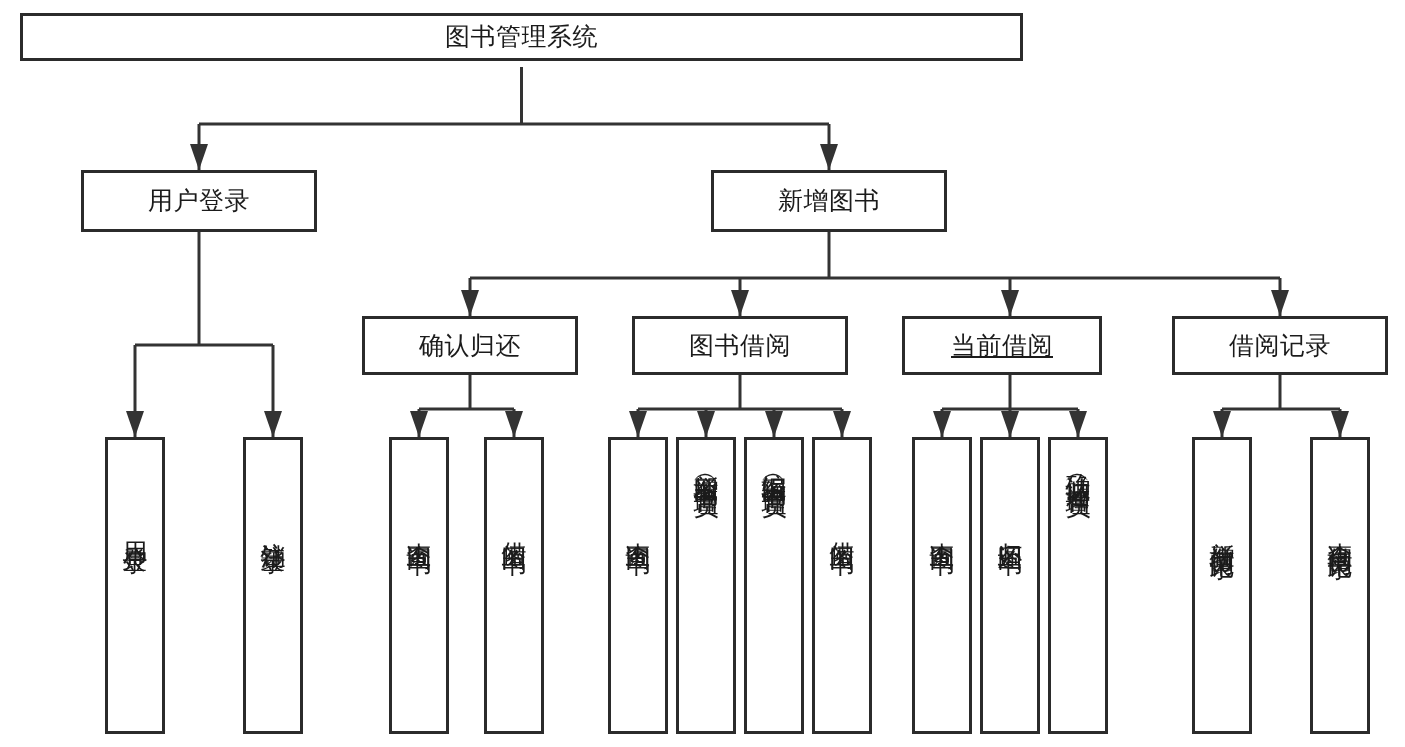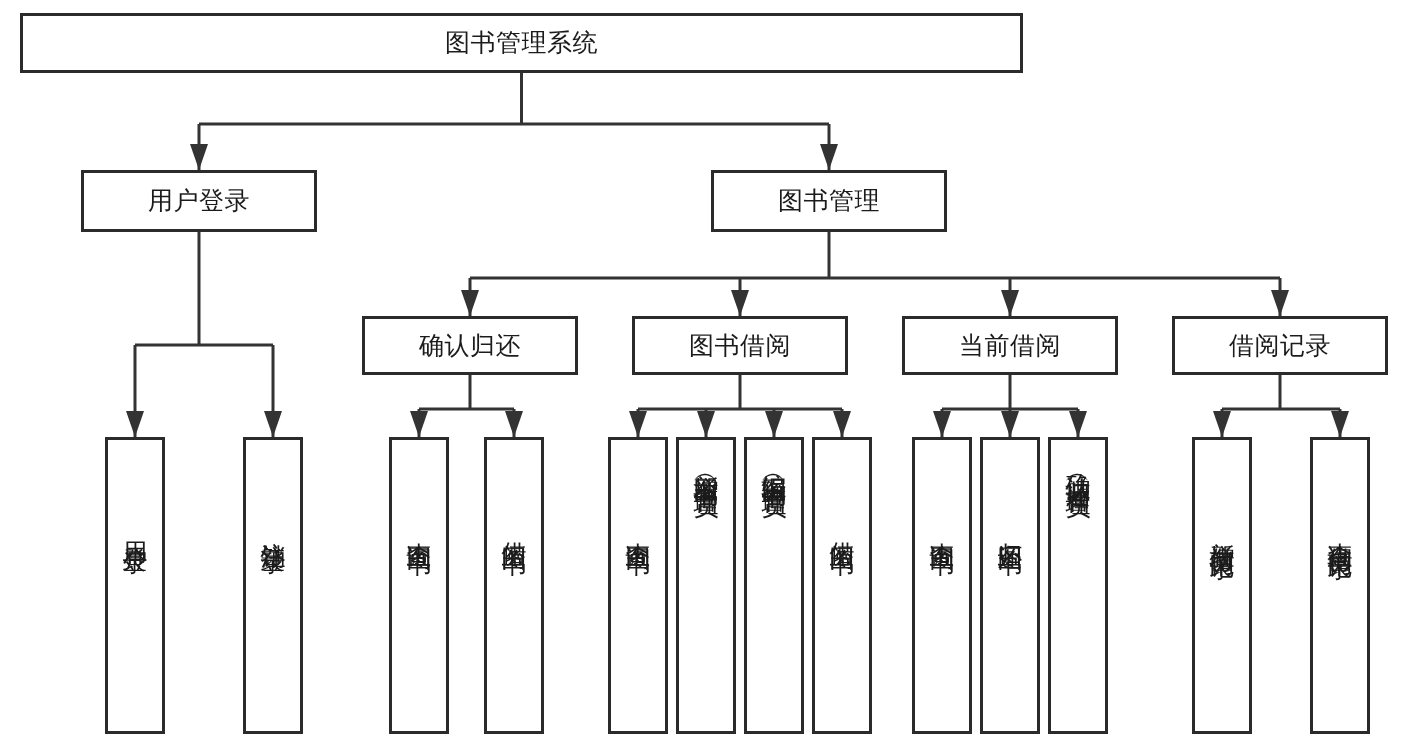--- a/index.html
+++ b/index.html
@@ -123,36 +123,36 @@
       <line x1="1078" y1="409" x2="1078" y2="437" stroke="#333333" stroke-width="3"></line>
       <polygon points="1069,411 1087,411 1078,437" fill="#333333"></polygon>
       <line x1="1280" y1="375" x2="1280" y2="409" stroke="#333333" stroke-width="3"></line>
       <line x1="1222" y1="409" x2="1340" y2="409" stroke="#333333" stroke-width="3"></line>
       <line x1="1222" y1="409" x2="1222" y2="437" stroke="#333333" stroke-width="3"></line>
       <polygon points="1213,411 1231,411 1222,437" fill="#333333"></polygon>
       <line x1="1340" y1="409" x2="1340" y2="437" stroke="#333333" stroke-width="3"></line>
       <polygon points="1331,411 1349,411 1340,437" fill="#333333"></polygon>
     </svg>
   <div id="nodes">
-      <div class="node horizontal" style="left: 20px; top: 13px; width: 1003px; height: 60px;">
+      <div class="node horizontal" style="left: 20px; top: 13px; width: 1003px; height: 48px;">
         <span class="label">图书管理系统</span>
       </div>
       <div class="node horizontal" style="left: 81px; top: 170px; width: 236px; height: 62px;">
         <span class="label">用户登录</span>
       </div>
       <div class="node horizontal" style="left: 711px; top: 170px; width: 236px; height: 62px;">
-        <span class="label">图书管理</span>
+        <span class="label">新增图书</span>
       </div>
       <div class="node horizontal" style="left: 362px; top: 316px; width: 216px; height: 59px;">
         <span class="label">确认归还</span>
       </div>
       <div class="node horizontal" style="left: 632px; top: 316px; width: 216px; height: 59px;">
         <span class="label">图书借阅</span>
       </div>
-      <div class="node horizontal" style="left: 902px; top: 316px; width: 216px; height: 59px;">
+      <div class="node horizontal" style="left: 902px; top: 316px; width: 200px; height: 59px; text-decoration: underline;">
         <span class="label">当前借阅</span>
       </div>
       <div class="node horizontal" style="left: 1172px; top: 316px; width: 216px; height: 59px;">
         <span class="label">借阅记录</span>
       </div>
       <div class="node vertical mid" style="left: 105px; top: 437px; width: 60px; height: 297px;">
         <span class="label">用户登录</span>
       </div>
       <div class="node vertical mid" style="left: 243px; top: 437px; width: 60px; height: 297px;">
         <span class="label">注销登录</span>

